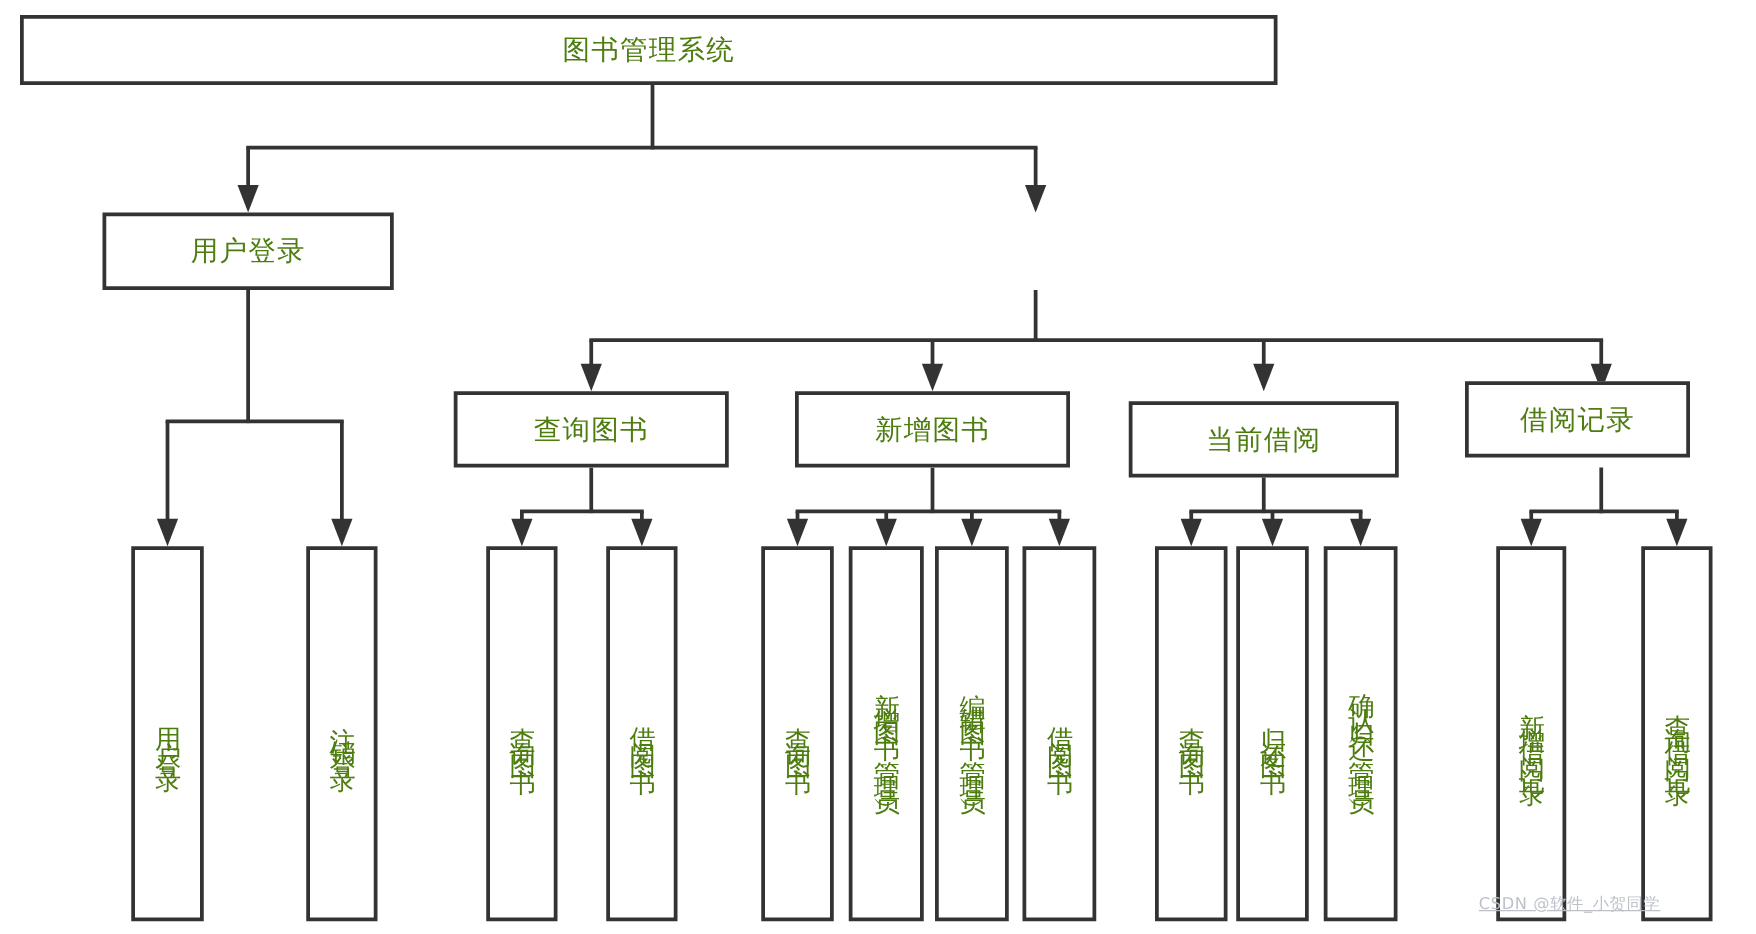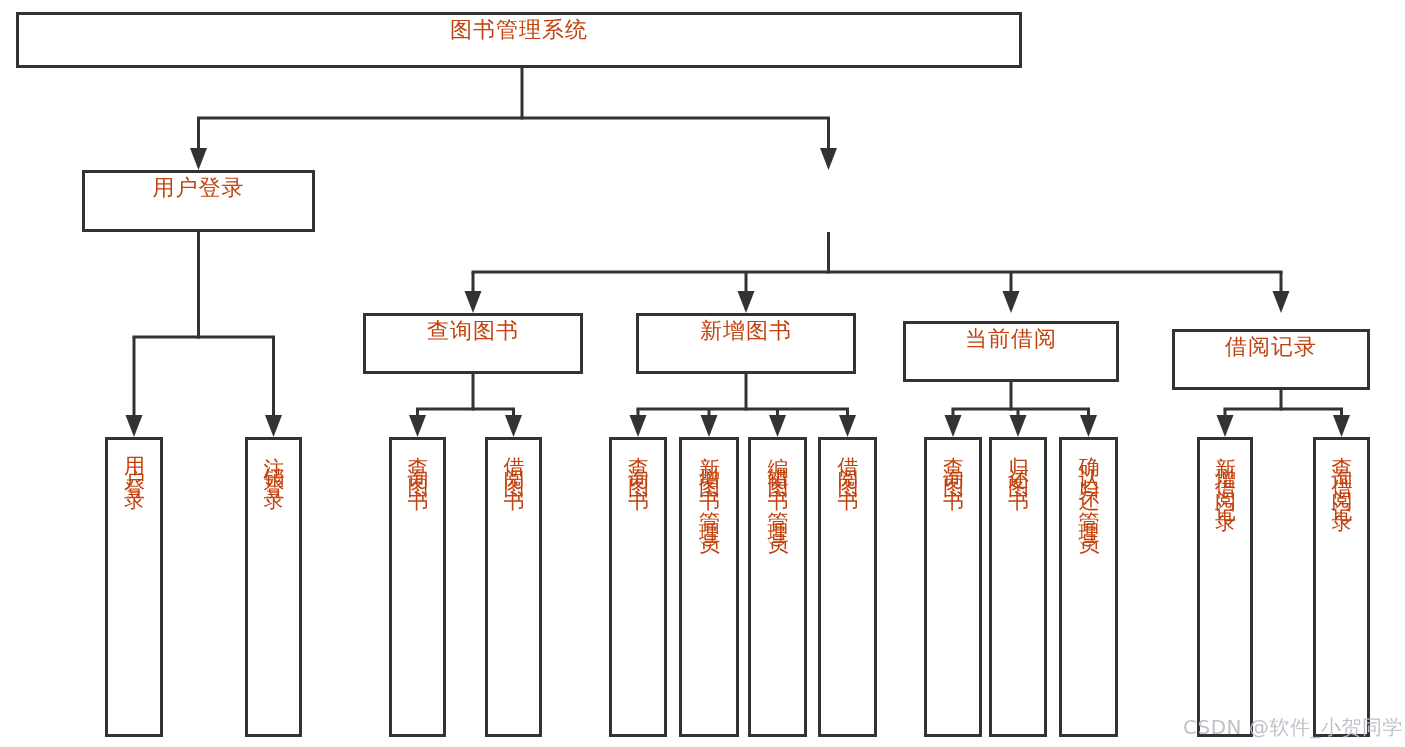--- a/index.html
+++ b/index.html
@@ -10,45 +10,47 @@
     font-family:"DejaVu Sans","Liberation Sans",sans-serif;
     overflow:hidden;
   }
   .connectors{position:absolute;left:0;top:0;z-index:1;}
   .node{
     position:absolute;
     box-sizing:border-box;
     border:3px solid #333333;
     background:#ffffff;
     display:flex;
+    align-items:center;
     justify-content:center;
-    color:#c2410c;
+    color:#4d7c0f;
     z-index:2;
   }
   .node.h span{
     font-size:22px;
     letter-spacing:1px;
     white-space:nowrap;
   }
   .node.v{height:300px;top:437px;}
   .node.v span{
     writing-mode:vertical-rl;
     text-orientation:mixed;
     font-size:21px;
     letter-spacing:11px;
     line-height:1;
   }
   .watermark{
     position:absolute;
     left:1183px;top:714px;
     z-index:3;
-    font-size:20px;
+    font-size:13px;
     letter-spacing:0.5px;
     color:rgba(186,190,197,0.95);
     white-space:nowrap;
+    text-decoration:underline;
   }
 </style>
 </head>
 <body>
 
 <div class="stage">
 
   <svg class="connectors" width="1405" height="747" viewBox="0 0 1405 747">
     <g stroke="#333333" stroke-width="3" fill="none">
 
@@ -125,21 +127,21 @@
 
   <div class="node h" style="left:363px;top:313px;width:220px;height:61px">
     <span>查询图书</span>
   </div>
   <div class="node h" style="left:636px;top:313px;width:220px;height:61px">
     <span>新增图书</span>
   </div>
   <div class="node h" style="left:903px;top:321px;width:216px;height:61px">
     <span>当前借阅</span>
   </div>
-  <div class="node h" style="left:1172px;top:329px;width:198px;height:61px">
+  <div class="node h" style="left:1172px;top:305px;width:180px;height:61px">
     <span>借阅记录</span>
   </div>
 
   <div class="node v" style="left:105px;width:58px">
     <span>用户登录</span>
   </div>
   <div class="node v" style="left:245px;width:57px">
     <span>注销登录</span>
   </div>
 

